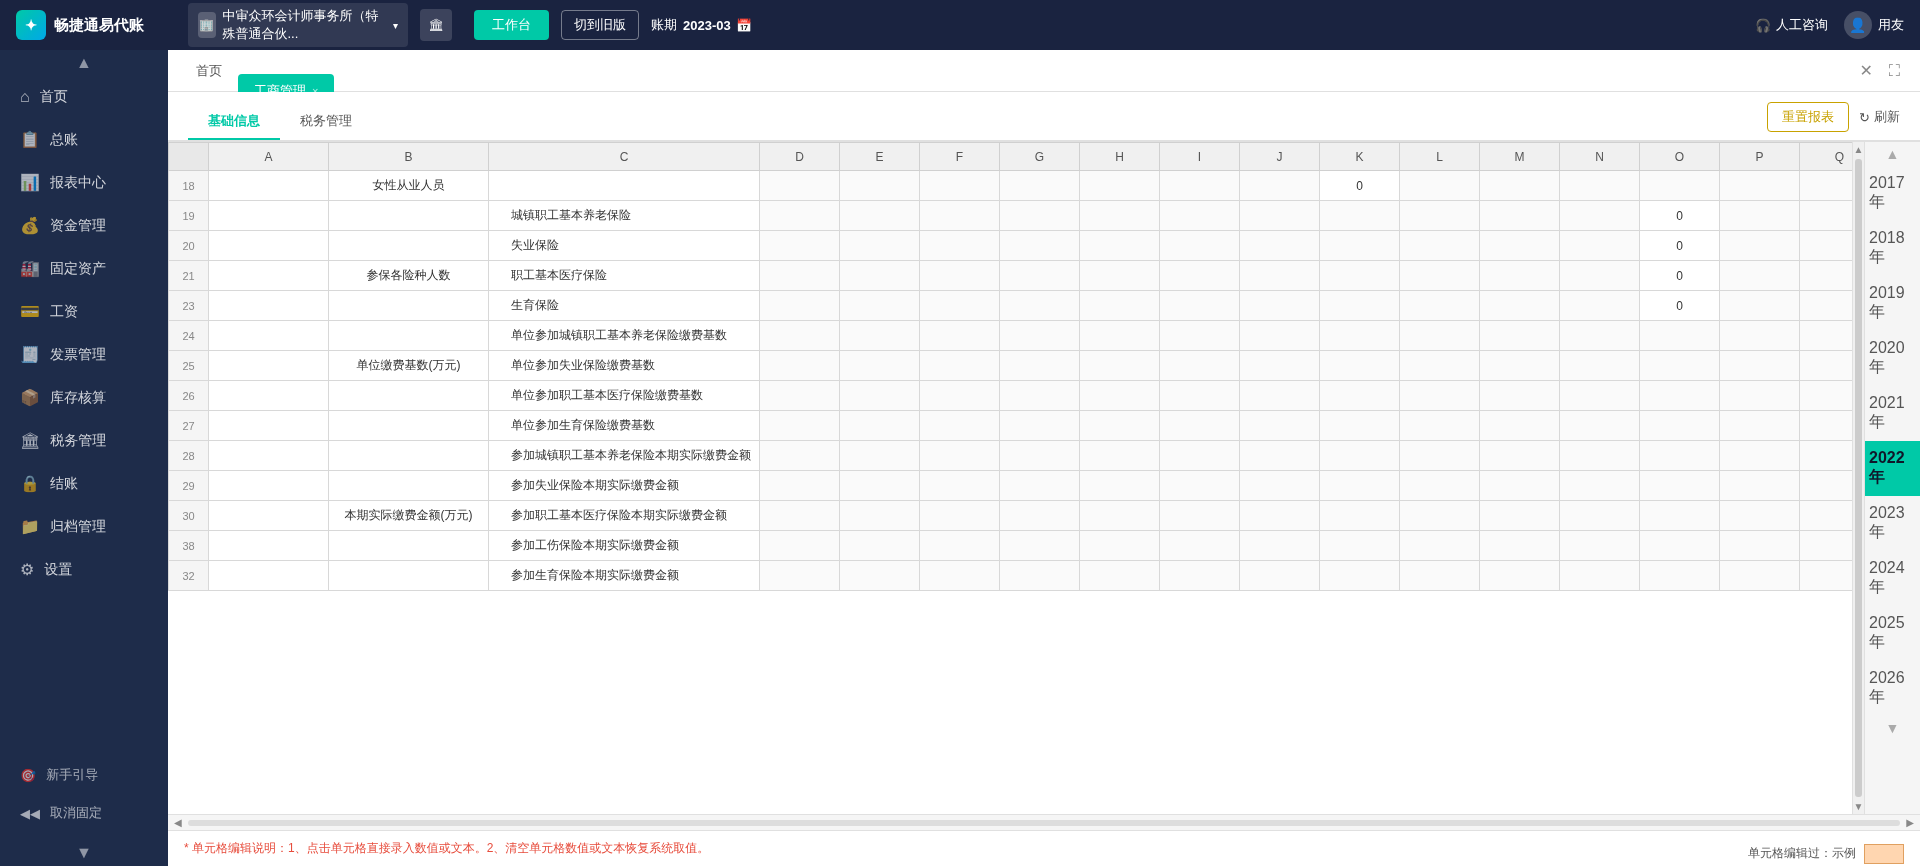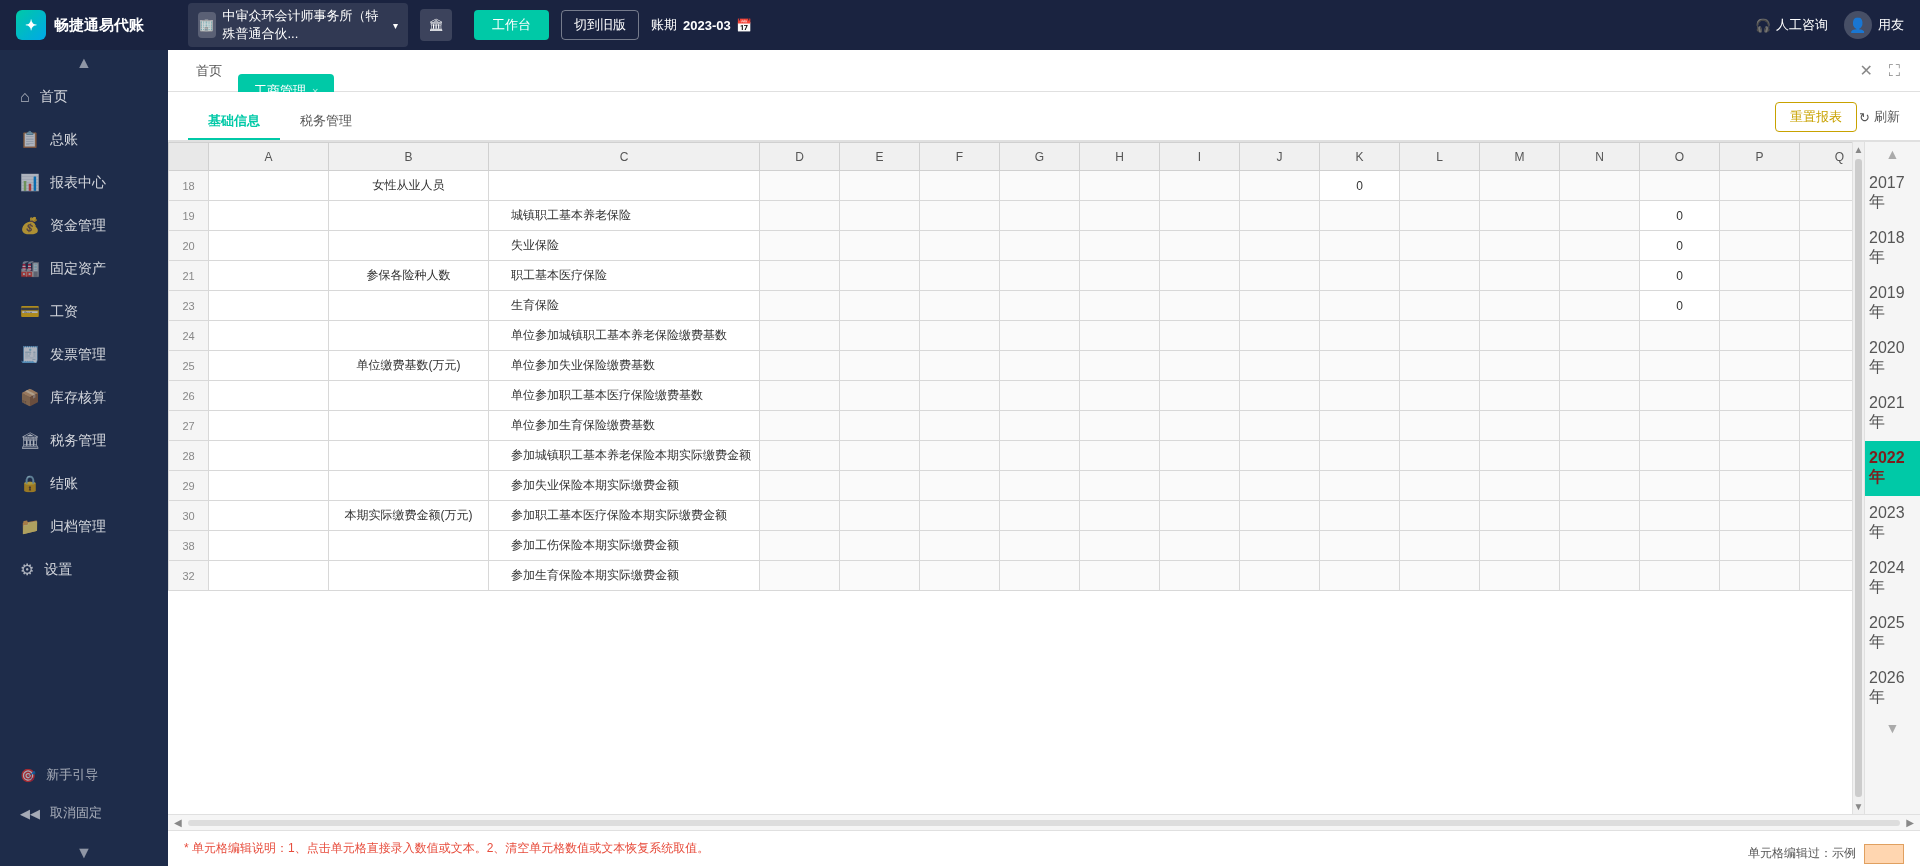--- a/index.html
+++ b/index.html
@@ -257,21 +257,21 @@
       margin-bottom: -2px;
     }
     .sub-tab.active {
       color: #00c9a7;
       border-bottom: 2px solid #00c9a7;
       font-weight: bold;
     }
     .sub-tab-actions {
       display: flex;
       align-items: center;
-      gap: 2px;
+      gap: 10px;
       padding-bottom: 8px;
     }
     .reset-btn {
       border: 1px solid #c8a200;
       color: #c8a200;
       background: #fff;
       padding: 5px 14px;
       border-radius: 4px;
       cursor: pointer;
       font-size: 13px;
@@ -364,21 +364,21 @@
     }
     .year-item {
       width: 100%;
       padding: 8px 4px;
       font-size: 16px;
       color: #555;
       cursor: pointer;
     }
     .year-item.active {
       background: #00c9a7;
-      color: #7f1d1d;
+      color: #0f172a;
       font-weight: bold;
     }
 
     
     .h-scroll-bar {
       height: 16px;
       background: #f5f5f5;
       border-top: 1px solid #e0e0e0;
       display: flex;
       align-items: center;

